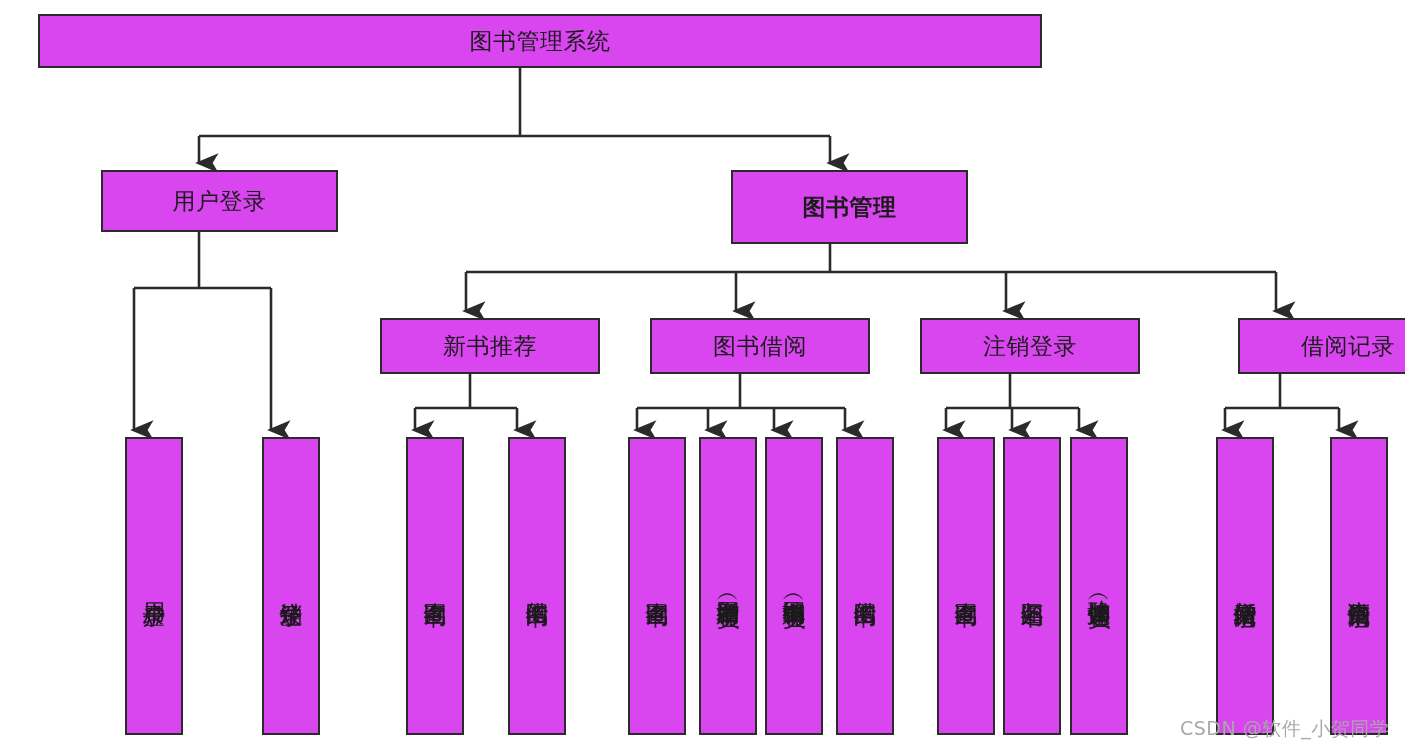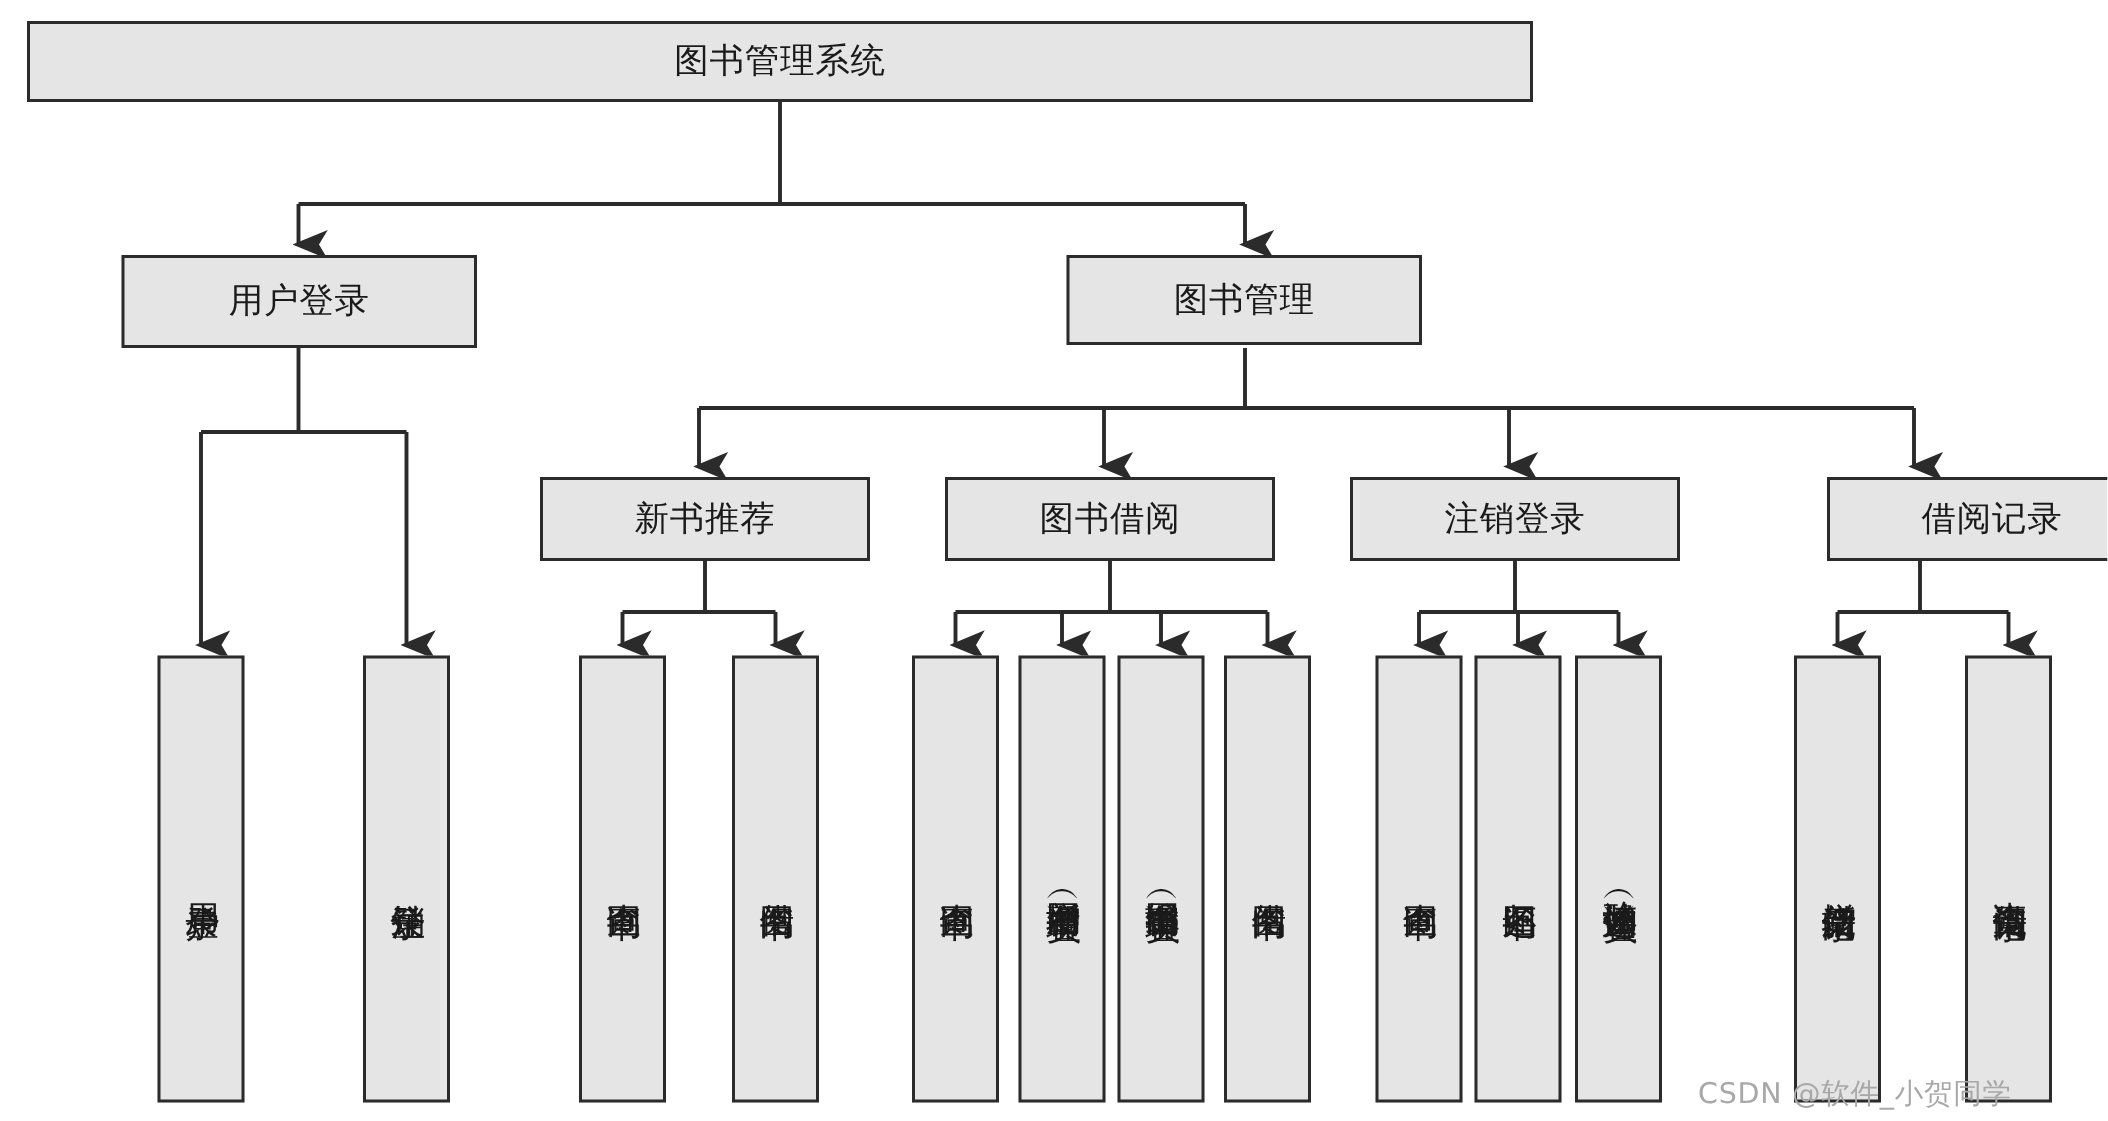--- a/index.html
+++ b/index.html
@@ -21,26 +21,27 @@
     position: absolute;
     left: 0;
     top: 0;
     width: 1405px;
     height: 747px;
     pointer-events: none;
   }
   .node {
     position: absolute;
     box-sizing: border-box;
-    background: #e5e5e5;
+    background: #d946ef;
     border: 2px solid #2b2b2b;
     display: flex;
     align-items: center;
     justify-content: center;
     color: #1a1a1a;
+    margin-left: 20px;
   }
   .node.root {
     border-width: 2px;
   }
   .node-label {
     font-size: 23px;
     line-height: 1.15;
     letter-spacing: 0.5px;
     white-space: nowrap;
     color: #1a1a1a;
@@ -125,21 +126,21 @@
     </g>
   </svg>
 
   <div class="node root" style="left:18px; top:14px; width:1004px; height:54px;">
     <span class="node-label">图书管理系统</span>
   </div>
 
   <div class="node" style="left:81px; top:170px; width:237px; height:62px;">
     <span class="node-label">用户登录</span>
   </div>
-  <div class="node" style="left:711px; top:170px; width:237px; height:60px;">
+  <div class="node" style="left:711px; top:170px; width:237px; height:74px;font-weight:bold;">
     <span class="node-label">图书管理</span>
   </div>
 
   <div class="node" style="left:360px; top:318px; width:220px; height:56px;">
     <span class="node-label">新书推荐</span>
   </div>
   <div class="node" style="left:630px; top:318px; width:220px; height:56px;justify-content:center;">
     <span class="node-label">图书借阅</span>
   </div>
   <div class="node" style="left:900px; top:318px; width:220px; height:56px;">
@@ -182,15 +183,15 @@
   <div class="node leaf" style="left:1050px; top:437px; width:58px; height:298px;">
     <span class="node-label">确认归还（管理员）</span>
   </div>
   <div class="node leaf" style="left:1196px; top:437px; width:58px; height:298px;">
     <span class="node-label">新增借阅记录</span>
   </div>
   <div class="node leaf" style="left:1310px; top:437px; width:58px; height:298px;">
     <span class="node-label">查询借阅记录</span>
   </div>
 
-  <div class="watermark" style="left:1132px; top:716px;">CSDN @软件_小贺同学</div>
+  <div class="watermark" style="left:1180px; top:716px;">CSDN @软件_小贺同学</div>
 
 </div>
 
 </body></html>

